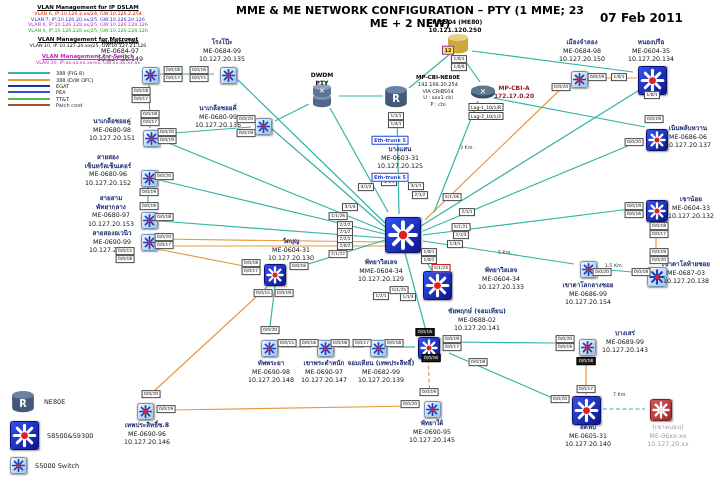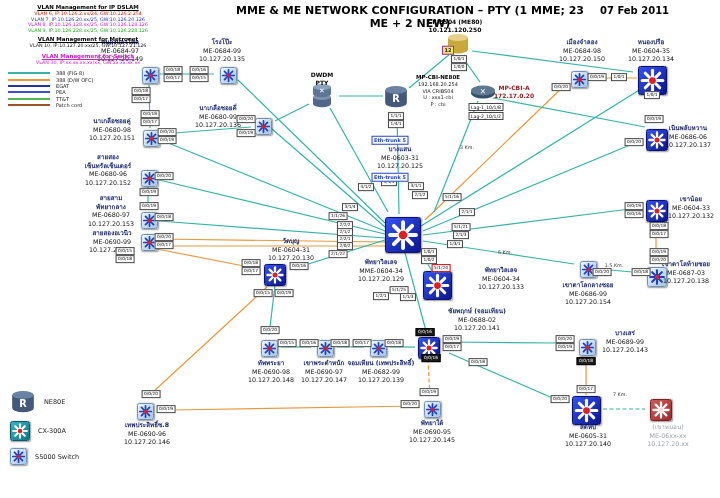--- a/index.html
+++ b/index.html
@@ -1,21 +1,21 @@
 <!DOCTYPE html>
 <html><head>
 <meta charset="utf-8">
 <style>
   html,body{margin:0;padding:0;background:#e8e8e8;}
   #stage{position:relative;width:720px;height:498px;background:#ffffff;overflow:hidden;
          font-family:"DejaVu Sans","Liberation Sans",sans-serif;padding-left:41px;}
   #link-layer{position:absolute;left:0;top:0;z-index:1;}
   .title{position:absolute;left:235px;top:4px;width:350px;text-align:center;
          font-weight:bold;font-size:11px;color:#000;z-index:6;}
-  .date{position:absolute;left:600px;top:5px;font-size:10px;font-weight:bold;color:#000;z-index:6;}
+  .date{position:absolute;left:600px;top:11px;font-size:12px;font-weight:bold;color:#000;z-index:6;}
   
   .vlanblock{position:absolute;z-index:6;text-align:center;}
   .vlanblock .vt{font-size:5.5px;font-weight:bold;text-decoration:underline;color:#000;line-height:1.25;}
   .vlanblock .vt.mag{color:#cc22cc;}
   .vlanblock .vl{font-size:4.8px;line-height:1.18;white-space:nowrap;}
   
   .lineleg{position:absolute;left:8px;top:70px;z-index:6;}
   .lineleg .row{display:flex;align-items:center;height:6.4px;}
   .lineleg .sw{width:42px;height:2px;margin-right:6px;}
   .lineleg .lb{font-size:5px;color:#222;white-space:nowrap;}
@@ -154,32 +154,32 @@
   <div class="devleg">
       <div class="drow">
         <div class="icon dic" style="width: 26px; height: 24px; position: relative;"><svg viewBox="0 0 24 22" width="100%" height="100%">
             <path d="M2 4.5 L2 16.5 A10 4 0 0 0 22 16.5 L22 4.5 Z" fill="#44597a"></path>
             <ellipse cx="12" cy="4.5" rx="10" ry="3.6" fill="#6a82a3"></ellipse>
             <text x="12" y="16" font-size="9" fill="#fff" text-anchor="middle" font-weight="bold">R</text>
           </svg></div>
         <div class="dlb">NE80E</div>
       </div>
       <div class="drow">
-        <div class="icon ic-star t-cx300 dic" style="width: 18px; height: 18px; position: relative;"><svg viewBox="0 0 20 20" width="100%" height="100%">
+        <div class="icon ic-star t-mme dic" style="width: 27px; height: 27px; position: relative;"><svg viewBox="0 0 20 20" width="100%" height="100%">
             <line x1="10" y1="10" x2="17.60" y2="10.00" stroke="#ffffff" stroke-width="2.3" stroke-linecap="round"></line>
             <line x1="10" y1="10" x2="15.37" y2="15.37" stroke="#ffffff" stroke-width="2.3" stroke-linecap="round"></line>
             <line x1="10" y1="10" x2="10.00" y2="17.60" stroke="#ffffff" stroke-width="2.3" stroke-linecap="round"></line>
             <line x1="10" y1="10" x2="4.63" y2="15.37" stroke="#ffffff" stroke-width="2.3" stroke-linecap="round"></line>
             <line x1="10" y1="10" x2="2.40" y2="10.00" stroke="#ffffff" stroke-width="2.3" stroke-linecap="round"></line>
             <line x1="10" y1="10" x2="4.63" y2="4.63" stroke="#ffffff" stroke-width="2.3" stroke-linecap="round"></line>
             <line x1="10" y1="10" x2="10.00" y2="2.40" stroke="#ffffff" stroke-width="2.3" stroke-linecap="round"></line>
             <line x1="10" y1="10" x2="15.37" y2="4.63" stroke="#ffffff" stroke-width="2.3" stroke-linecap="round"></line>
             <circle cx="10" cy="10" r="2.5" fill="#e02020"></circle>
           </svg></div>
-        <div class="dlb">CX-300A</div>
+        <div class="dlb">S8500&amp;S9300</div>
       </div>
       <div class="drow">
         <div class="icon ic-star t-s5000 dic" style="width: 15px; height: 15px; position: relative;"><svg viewBox="0 0 20 20" width="100%" height="100%">
             <line x1="10" y1="10" x2="17.60" y2="10.00" stroke="#1d3fc0" stroke-width="2.3" stroke-linecap="round"></line>
             <line x1="10" y1="10" x2="15.37" y2="15.37" stroke="#1d3fc0" stroke-width="2.3" stroke-linecap="round"></line>
             <line x1="10" y1="10" x2="10.00" y2="17.60" stroke="#1d3fc0" stroke-width="2.3" stroke-linecap="round"></line>
             <line x1="10" y1="10" x2="4.63" y2="15.37" stroke="#1d3fc0" stroke-width="2.3" stroke-linecap="round"></line>
             <line x1="10" y1="10" x2="2.40" y2="10.00" stroke="#1d3fc0" stroke-width="2.3" stroke-linecap="round"></line>
             <line x1="10" y1="10" x2="4.63" y2="4.63" stroke="#1d3fc0" stroke-width="2.3" stroke-linecap="round"></line>
             <line x1="10" y1="10" x2="10.00" y2="2.40" stroke="#1d3fc0" stroke-width="2.3" stroke-linecap="round"></line>

